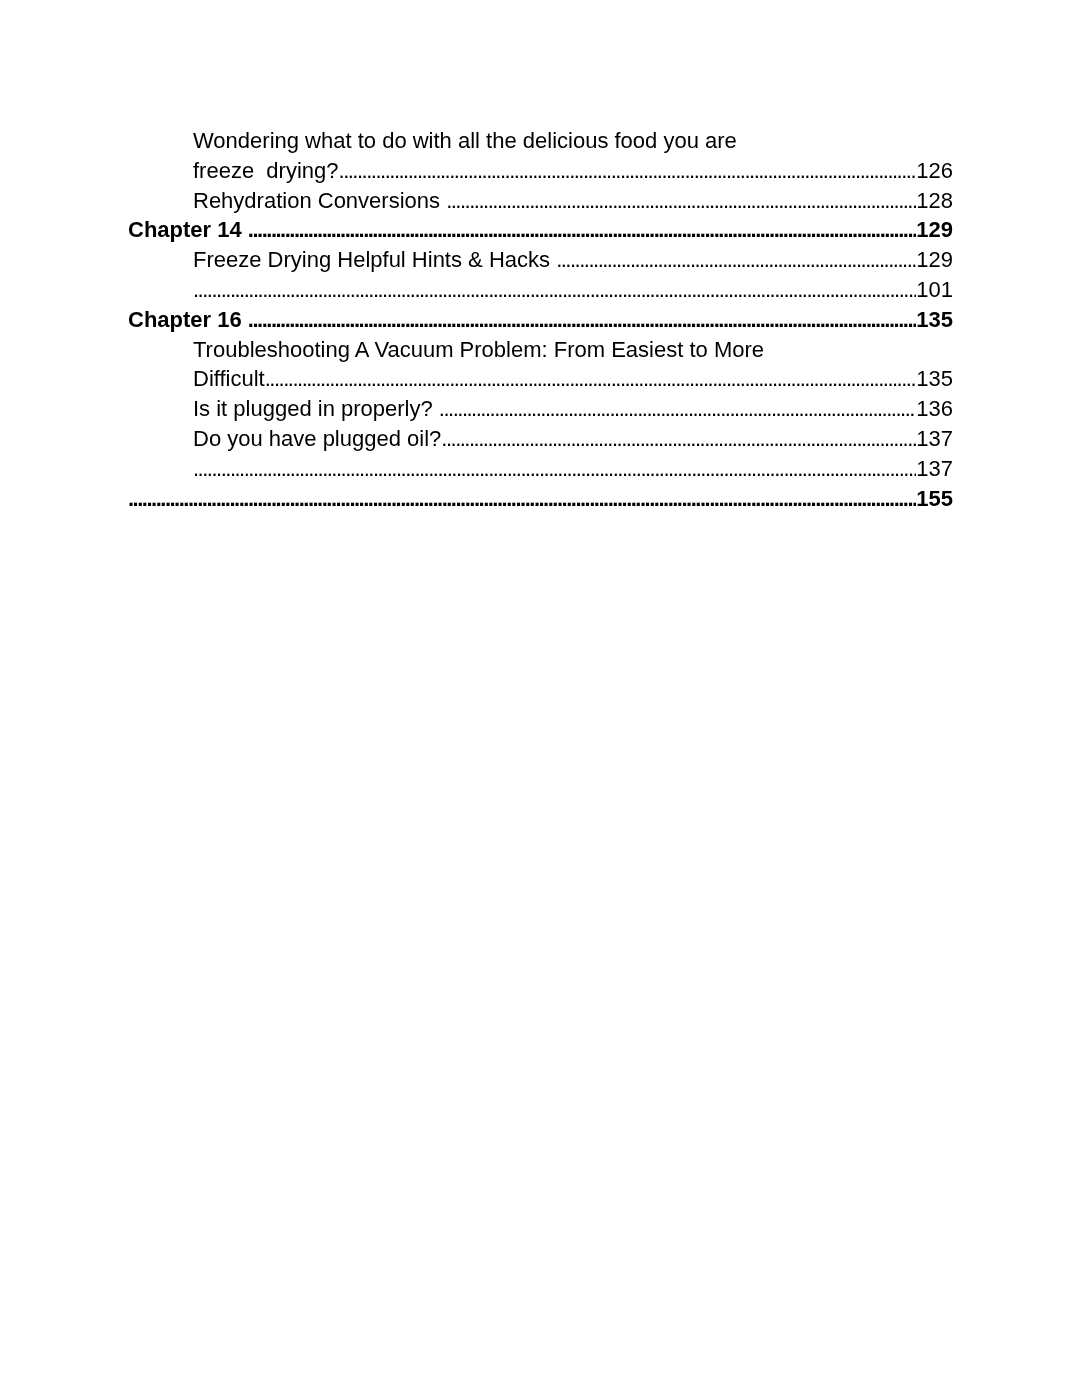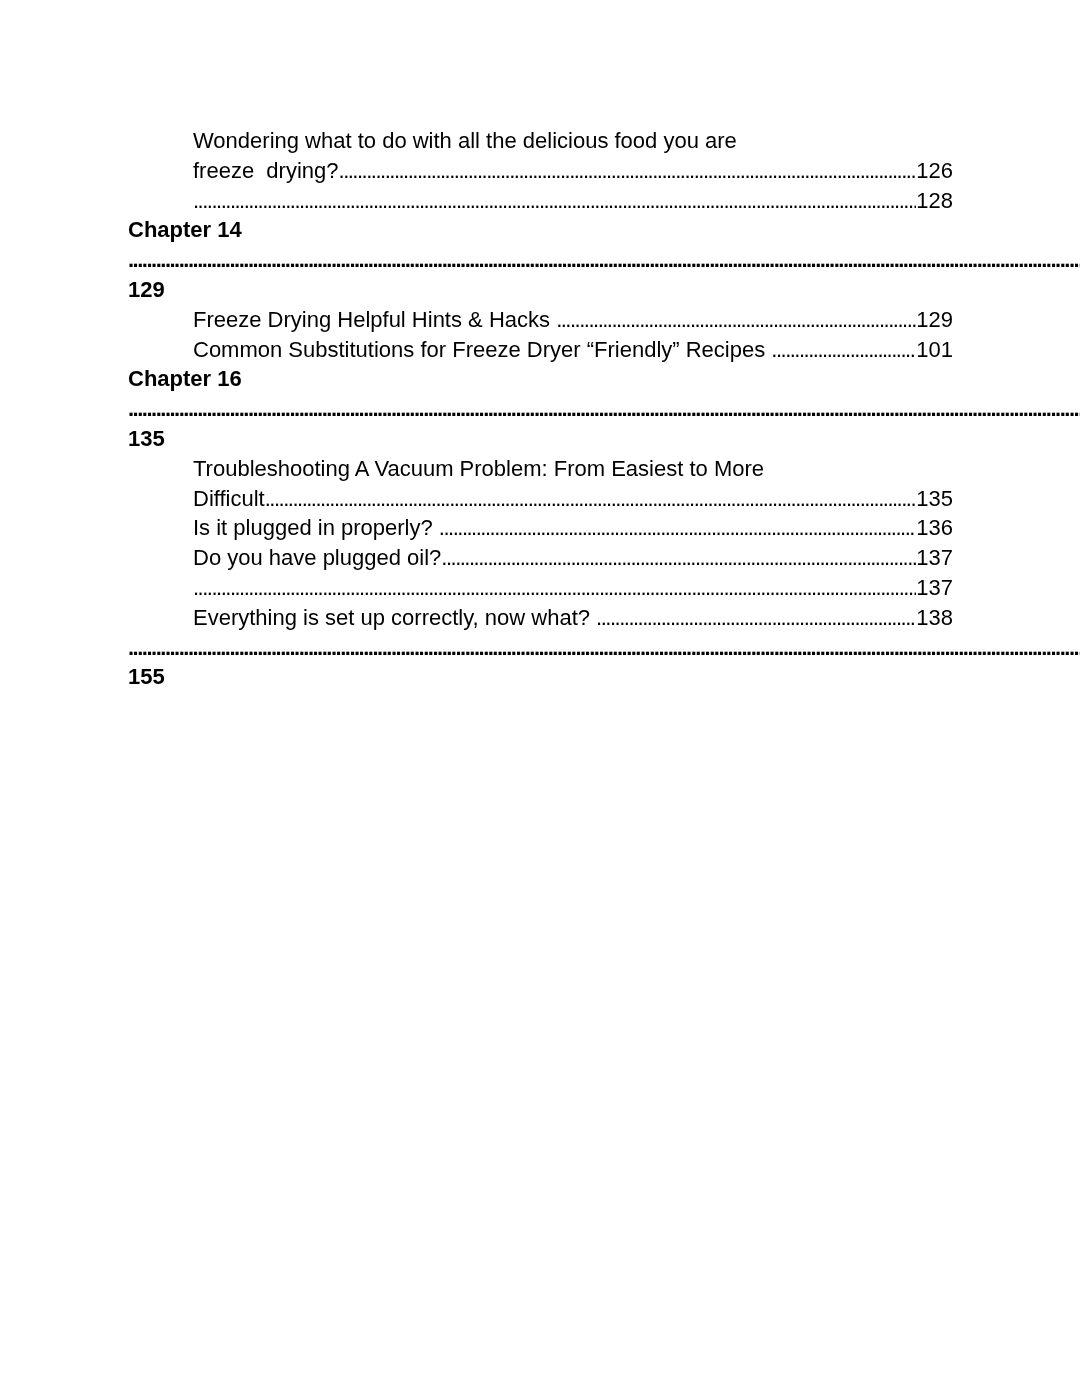--- a/index.html
+++ b/index.html
@@ -22,21 +22,21 @@
     width: 825px;
     color: #000000;
     font-size: 22px;
     line-height: 29.8px;
   }
   .toc-row {
     display: flex;
     align-items: baseline;
   }
   .toc-row.indent { padding-left: 65px; }
-  .toc-row.bold { font-weight: bold; flex-direction: column; }
+  .toc-row.bold { font-weight: bold; }
   .toc-title {
     white-space: pre;
     flex: 0 0 auto;
   }
   .toc-leader {
     flex: 1 1 auto;
     min-width: 0;
     overflow: hidden;
     white-space: nowrap;
   }
@@ -60,35 +60,35 @@
     <span class="toc-title">Wondering what to do with all the delicious food you are</span>
     <span class="toc-leader"></span>
     <span class="toc-page"></span>
   </div>
       <div class="toc-row indent">
     <span class="toc-title">freeze  drying?</span>
     <span class="toc-leader"></span>
     <span class="toc-page">126</span>
   </div>
       <div class="toc-row indent">
+    <span class="toc-title">Rehydration Conversions </span>
     <span class="toc-leader"></span>
     <span class="toc-page">128</span>
   </div>
       <div class="toc-row bold">
     <span class="toc-title">Chapter 14 </span>
     <span class="toc-leader"></span>
     <span class="toc-page">129</span>
   </div>
       <div class="toc-row indent">
     <span class="toc-title">Freeze Drying Helpful Hints &amp; Hacks </span>
     <span class="toc-leader"></span>
     <span class="toc-page">129</span>
   </div>
       <div class="toc-row indent">
-    <span class="toc-title">Common Substitutions for Freeze Dryer “Friendly” Recipes </span>
     <span class="toc-leader"></span>
     <span class="toc-page">101</span>
   </div>
       <div class="toc-row bold">
     <span class="toc-title">Chapter 16 </span>
     <span class="toc-leader"></span>
     <span class="toc-page">135</span>
   </div>
       <div class="toc-row indent no-leader">
     <span class="toc-title">Troubleshooting A Vacuum Problem: From Easiest to More</span>
@@ -107,23 +107,18 @@
   </div>
       <div class="toc-row indent">
     <span class="toc-title">Do you have plugged oil?</span>
     <span class="toc-leader"></span>
     <span class="toc-page">137</span>
   </div>
       <div class="toc-row indent">
     <span class="toc-leader"></span>
     <span class="toc-page">137</span>
   </div>
-      <div class="toc-row indent">
-    <span class="toc-title">Everything is set up correctly, now what? </span>
-    <span class="toc-leader"></span>
-    <span class="toc-page">138</span>
-  </div>
       <div class="toc-row bold">
     <span class="toc-leader"></span>
     <span class="toc-page">155</span>
   </div>
     </div>
 </div>
 
 </body></html>

